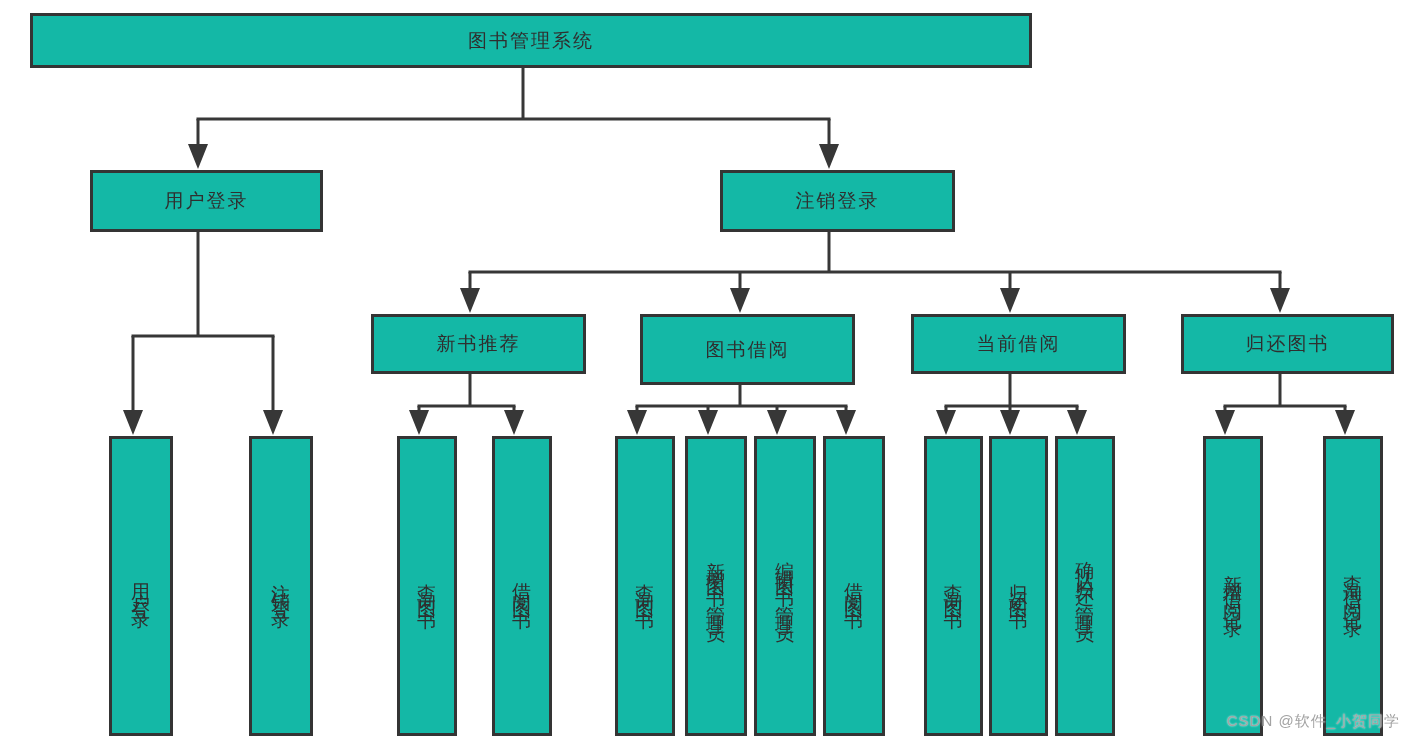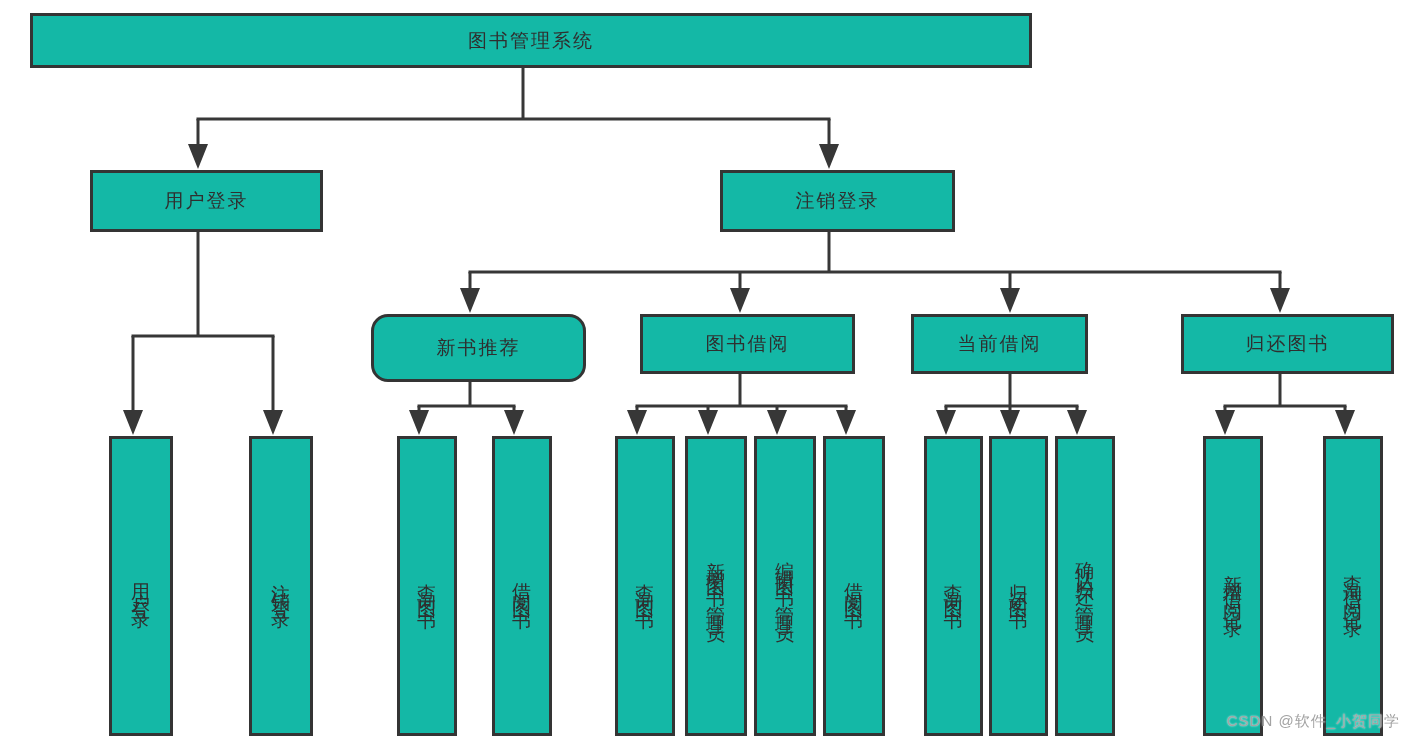--- a/index.html
+++ b/index.html
@@ -133,23 +133,23 @@
       <line x1="1345" y1="406" x2="1345" y2="412"></line>
       <polygon points="1335,410 1355,410 1345,435"></polygon>
     </g>
   </svg>
 
   <div class="box" style="left:22px;top:13px;width:1002px;height:55px;">图书管理系统</div>
 
   <div class="box" style="left:82px;top:170px;width:233px;height:62px;">用户登录</div>
   <div class="box" style="left:712px;top:170px;width:235px;height:62px;">注销登录</div>
 
-  <div class="box" style="left:363px;top:314px;width:215px;height:68px;border-radius:17px;">新书推荐</div>
-  <div class="box" style="left:632px;top:314px;width:215px;height:60px;text-align:center;">图书借阅</div>
-  <div class="box" style="left:903px;top:314px;width:177px;height:60px;">当前借阅</div>
+  <div class="box" style="left:363px;top:314px;width:215px;height:60px;">新书推荐</div>
+  <div class="box" style="left:632px;top:314px;width:215px;height:71px;text-align:center;">图书借阅</div>
+  <div class="box" style="left:903px;top:314px;width:215px;height:60px;">当前借阅</div>
   <div class="box" style="left:1173px;top:314px;width:213px;height:60px;">归还图书</div>
 
   <div class="box leaf" style="left:101px;top:436px;width:64px;height:300px;">用户登录</div>
   <div class="box leaf" style="left:241px;top:436px;width:64px;height:300px;">注销登录</div>
 
   <div class="box leaf" style="left:389px;top:436px;width:60px;height:300px;">查询图书</div>
   <div class="box leaf" style="left:484px;top:436px;width:60px;height:300px;">借阅图书</div>
 
   <div class="box leaf" style="left:607px;top:436px;width:60px;height:300px;">查询图书</div>
   <div class="box leaf" style="left:677px;top:436px;width:62px;height:300px;">新增图书（管理员）</div>

